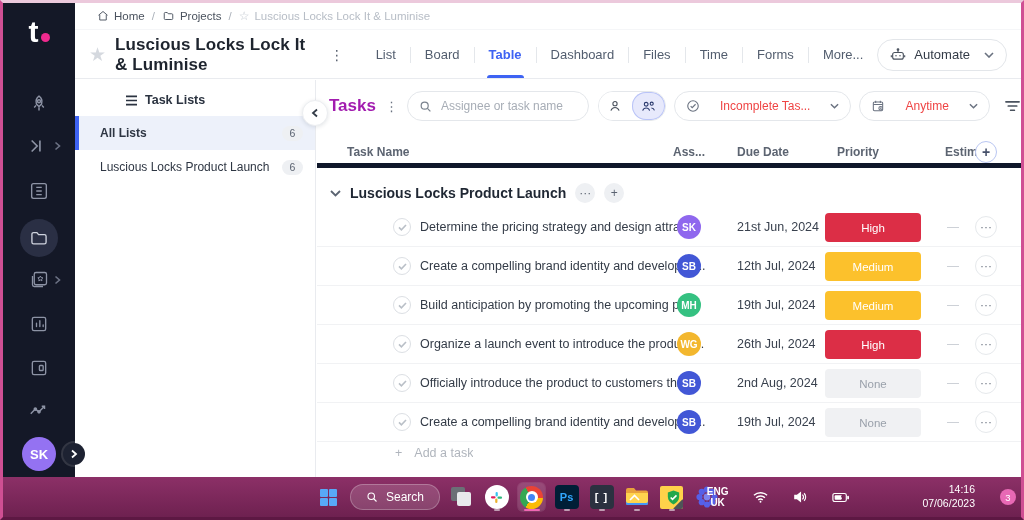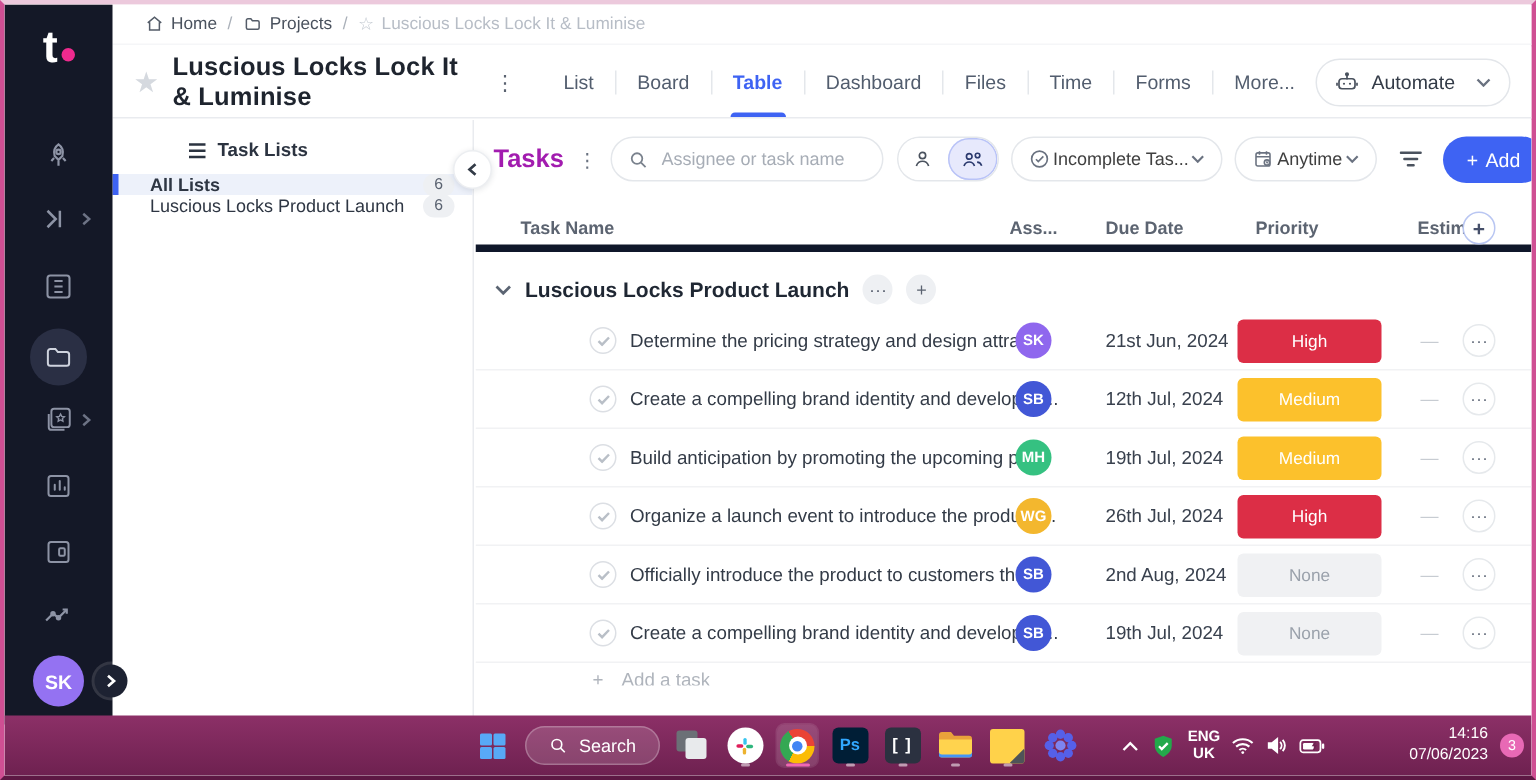--- a/index.html
+++ b/index.html
@@ -33,42 +33,42 @@
   .tabs{display:flex;align-items:center;height:100%;margin-left:8px;}
   .tab{position:relative;height:100%;display:flex;align-items:center;padding:0 14px;font-size:13px;color:#525d6e;cursor:pointer;}
   .tab.active{color:#3e63f3;font-weight:bold;}
   .tab.active::after{content:"";position:absolute;left:12px;right:12px;bottom:0;height:3px;border-radius:3px 3px 0 0;background:#3e63f3;}
   .tabsep{width:1px;height:16px;background:#e4e7eb;}
   .automate{margin-left:auto;display:flex;align-items:center;gap:8px;border:1px solid #e3e6ea;border-radius:18px;
             height:32px;padding:0 12px 0 12px;font-size:13px;color:#333b47;background:#fff;cursor:pointer;}
   
   .panel{position:absolute;left:72px;top:77px;width:241px;bottom:34px;background:#fff;border-right:1px solid #e9ebef;}
   .panel-h{display:flex;align-items:center;gap:7px;padding:13px 12px 9px 15px;font-size:12.5px;font-weight:bold;color:#2b3340;margin-left:35px;}
-  .plist-item{position:relative;display:flex;align-items:center;height:14px;padding:0 12px 0 25px;
+  .plist-item{position:relative;display:flex;align-items:center;height:34px;padding:0 12px 0 25px;
               font-size:12px;color:#2e3643;cursor:pointer;}
   .plist-item.selected{background:#edf1fa;font-weight:bold;}
   .plist-item.selected::before{content:"";position:absolute;left:0;top:0;bottom:0;width:4px;background:#3e63f3;}
   .pcount{margin-left:auto;background:#eef0f3;border-radius:9px;min-width:21px;height:15px;font-size:10.5px;color:#5a6270;
           display:flex;align-items:center;justify-content:center;font-weight:normal;}
   .collapse-btn{position:absolute;right:-13px;top:20px;width:26px;height:26px;border-radius:50%;background:#fff;
                 border:1px solid #eceef1;box-shadow:0 1px 4px rgba(20,30,50,.12);display:flex;align-items:center;justify-content:center;z-index:6;}
   
   .main{position:absolute;left:314px;top:77px;right:0;bottom:34px;overflow:hidden;background:#fff;}
   .toolbar{position:absolute;left:0;top:10px;height:32px;display:flex;align-items:center;padding-left:12px;white-space:nowrap;}
   .tk-title{font-size:17px;font-weight:bold;color:#a21caf;}
   .tk-kebab{color:#6a7280;font-size:13px;margin:0 9px 0 9px;}
   .search{display:flex;align-items:center;gap:7px;width:182px;height:30px;border:1px solid #e4e7eb;border-radius:16px;
           padding:0 11px;background:#fff;}
   .search input{border:0;outline:0;flex:1;min-width:0;font-size:12px;color:#333;font-family:"Liberation Sans",sans-serif;background:transparent;}
   .search input::placeholder{color:#a7adb6;}
   .seg{display:flex;margin-left:9px;border:1px solid #e4e7eb;border-radius:16px;overflow:hidden;height:30px;}
   .seg-btn{width:33px;display:flex;align-items:center;justify-content:center;background:#fff;cursor:pointer;}
   .seg-btn.on{background:#e7e9fc;box-shadow:inset 0 0 0 1px #b9c3f7;border-radius:16px;}
-  .pill{display:flex;align-items:center;gap:2px;height:30px;border:1px solid #e4e7eb;border-radius:16px;background:#fff;
-        padding:0 11px;font-size:12px;color:#404040;margin-left:8px;cursor:pointer;white-space:nowrap;}
+  .pill{display:flex;align-items:center;gap:20px;height:30px;border:1px solid #e4e7eb;border-radius:16px;background:#fff;
+        padding:0 11px;font-size:12px;color:#ef4444;margin-left:8px;cursor:pointer;white-space:nowrap;}
   .filter-ic{margin-left:9px;display:flex;align-items:center;justify-content:center;width:28px;height:30px;cursor:pointer;}
   .add-btn{margin-left:7px;display:flex;align-items:center;gap:5px;height:31px;border-radius:16px;background:#3e63f3;color:#fff;
            font-size:13px;padding:0 16px;cursor:pointer;}
   .thead{position:absolute;left:0;right:0;top:57px;height:31px;border-bottom:5px solid #0f172a;font-size:12px;color:#5c6471;font-weight:bold;}
   .th{position:absolute;top:8px;}
   .addcol{position:absolute;top:4px;left:658px;width:22px;height:22px;border-radius:50%;border:1px solid #b9c6f2;background:#fff;
           color:#46506a;font-size:14px;display:flex;align-items:center;justify-content:center;cursor:pointer;}
   .group{position:absolute;left:0;top:99px;height:28px;display:flex;align-items:center;gap:9px;padding-left:13px;}
   .g-name{font-size:14px;font-weight:bold;color:#1f2733;}
   .g-btn{width:20px;height:20px;border-radius:50%;background:#eef0f3;color:#5a6270;font-size:12px;
@@ -105,21 +105,21 @@
   .chrome::after{content:"";position:absolute;inset:8px;background:#4285f4;border-radius:50%;}
   .ps-ic{width:24px;height:24px;border-radius:4px;background:#001e36;color:#31a8ff;font-size:11px;font-weight:bold;
          display:flex;align-items:center;justify-content:center;}
   .br-ic{width:24px;height:24px;border-radius:4px;background:#2b3140;color:#fff;font-size:11px;font-weight:bold;
          display:flex;align-items:center;justify-content:center;letter-spacing:1px;}
   .notes-ic{width:23px;height:23px;background:#ffd24a;border-radius:2px;position:relative;overflow:hidden;}
   .notes-ic::after{content:"";position:absolute;right:-6px;bottom:-6px;width:13px;height:13px;background:#4e5358;transform:rotate(45deg);}
   .tview-back{position:absolute;left:3px;top:4px;width:14px;height:14px;background:#6b7076;border-radius:2px;}
   .tview-front{position:absolute;left:9px;top:9px;width:14px;height:14px;background:#e8eaec;border-radius:2px;}
   .slack-ic{width:24px;height:24px;border-radius:50%;background:#fff;display:flex;align-items:center;justify-content:center;}
-  .tb-tray{position:absolute;right:5px;top:0;bottom:0;display:flex;align-items:center;gap:8px;color:#fff;}
+  .tb-tray{position:absolute;right:5px;top:0;bottom:0;display:flex;align-items:center;gap:25px;color:#fff;}
   .lang{font-size:10px;font-weight:bold;line-height:1.15;text-align:center;}
   .clock{font-size:10.5px;line-height:1.3;text-align:right;margin-left:48px;}
   .tray-badge{width:16px;height:16px;border-radius:50%;background:#e869b5;color:#fff;font-size:9.5px;
               display:flex;align-items:center;justify-content:center;}
   .shield{width:17px;height:17px;}
 </style>
 </head>
 <body>
 
 <div class="stage">

